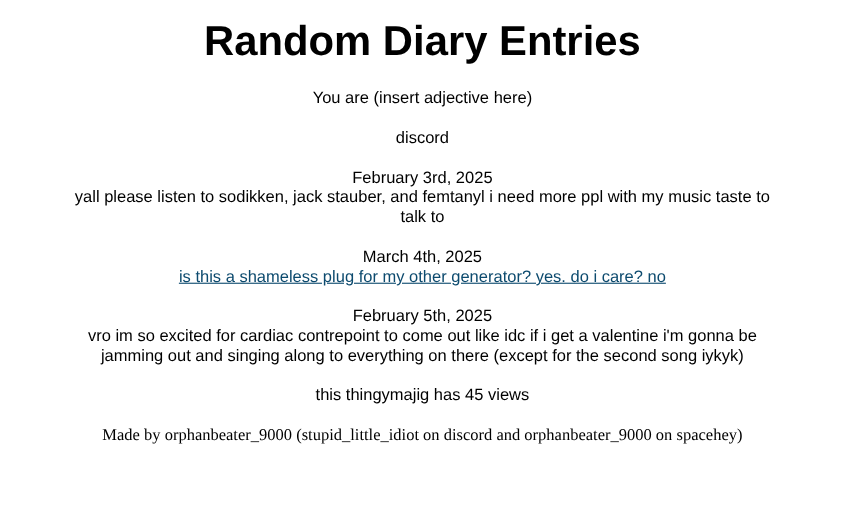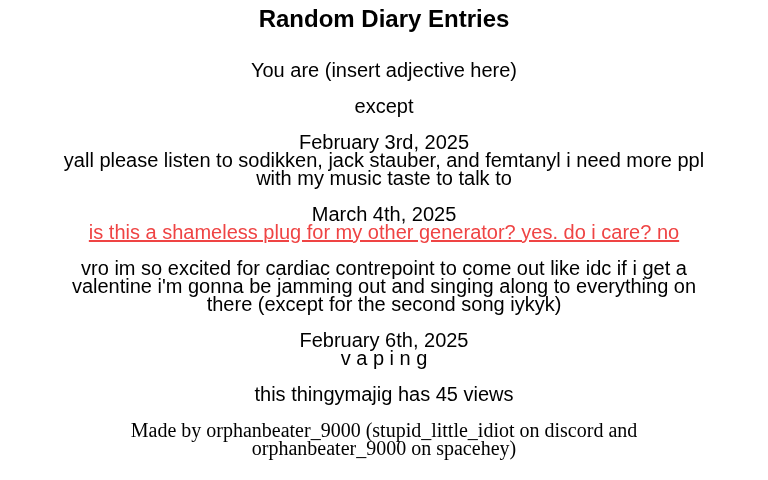--- a/index.html
+++ b/index.html
@@ -12,67 +12,65 @@
       height: 480px;
       overflow: hidden;
       font-family: "Liberation Sans", sans-serif;
       color: #000000;
       text-align: center;
     }
     .page {
       padding: 0 56px;
     }
     h1 {
-      font-size: 24px;
+      font-size: 38px;
       font-weight: bold;
       margin: 0;
+      padding-top: 20px;
       line-height: 37px;
     }
     p {
-      font-size: 20px;
+      font-size: 15px;
       line-height: 18px;
       margin: 0;
     }
     .subtitle { margin-top: 24px; }
     .anyways { margin-top: 18px; }
     .entry { margin-top: 18px; }
     .entry-date { display: block; text-align: center; }
     .entry-text { display: block; }
     a.entry-link {
-      color: #ef4444;
+      color: #0c4a6e;
       text-decoration: underline;
     }
     .views { margin-top: 18px; }
     .credit { margin-top: 18px; font-family: Liberation Serif, serif; }
   </style>
 </head>
 <body>
 
 <div class="page">
   <h1>Random Diary Entries</h1>
 
   <p class="subtitle">You are (insert adjective here)</p>
 
-  <p class="anyways">except</p>
+  <p class="anyways">discord</p>
 
   <p class="entry">
     <span class="entry-date">February 3rd, 2025</span>
     <span class="entry-text">yall please listen to sodikken, jack stauber, and femtanyl i need more ppl with my music taste to talk to</span>
   </p>
 
   <p class="entry">
     <span class="entry-date">March 4th, 2025</span>
     <a class="entry-link" href="#">is this a shameless plug for my other generator? yes. do i care? no</a>
   </p>
 
   <p class="entry">
+    <span class="entry-date">February 5th, 2025</span>
     <span class="entry-text">vro im so excited for cardiac contrepoint to come out like idc if i get a valentine i'm gonna be jamming out and singing along to everything on there (except for the second song iykyk)</span>
   </p>
 
-  <p class="entry">
-    <span class="entry-date">February 6th, 2025</span>
-    <span class="entry-text">v a p i n g</span>
-  </p>
 
   <p class="views">this thingymajig has 45 views</p>
 
   <p class="credit">Made by orphanbeater_9000 (stupid_little_idiot on discord and orphanbeater_9000 on spacehey)</p>
 </div>
 
 </body></html>

